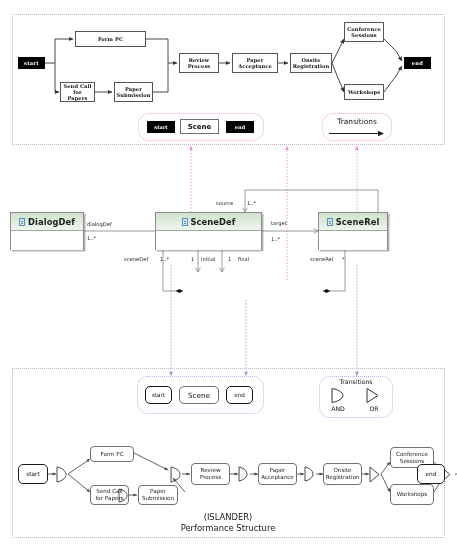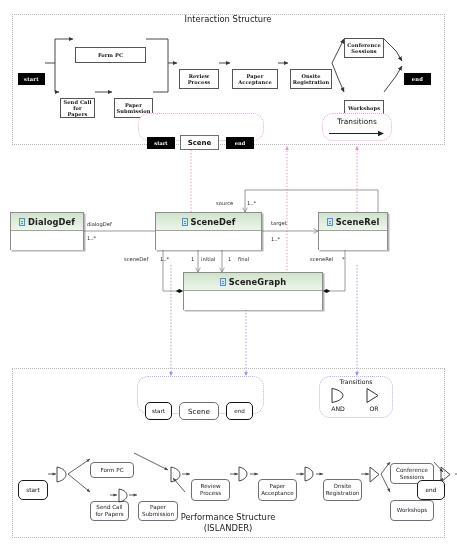--- a/index.html
+++ b/index.html
@@ -4,21 +4,21 @@
 <style>
   html,body{margin:0;padding:0;background:#fff;}
   body{width:457px;height:550px;position:relative;
        font-family:"DejaVu Sans","Liberation Sans",sans-serif;
        -webkit-font-smoothing:antialiased;overflow:hidden;}
   .canvas{position:absolute;left:0;top:0;width:457px;height:550px;}
   .svgroot{position:absolute;left:0;top:0;width:457px;height:550px;}
 
   
   .node{position:absolute;box-sizing:border-box;display:flex;
-        align-items:center;justify-content:center;text-align:center;margin-top:16px;}
+        align-items:center;justify-content:center;text-align:center;}
 
   
   .opera-box{border:1px solid #555;background:#fff;color:#111;
              font-family:"DejaVu Serif","Liberation Serif",serif;
              font-weight:700;font-size:5.1px;line-height:6.2px;letter-spacing:.1px;}
   .opera-term{background:#000;color:#fff;border:1px solid #000;
              font-family:"DejaVu Serif","Liberation Serif",serif;
              font-weight:700;font-size:5.2px;letter-spacing:.2px;}
 
   
@@ -166,21 +166,20 @@
       <path d="M434,462 L443,472" marker-end="url(#ahs)"></path>
       <path d="M434,492 L443,478" marker-end="url(#ahs)"></path>
       <path d="M455,474 L461,474"></path>
     </g>
   </svg>
 
   <div class="frame" style="left:12px;top:14px;width:433px;height:131px;"></div>
   <div class="frame" style="left:12px;top:368px;width:433px;height:170px;"></div>
 
   <div class="sectitle" style="left:128px;top:14px;width:200px;">
-    <div>Interaction Structure</div>
   </div>
 
   <div class="node opera-term" style="left:18px;top:57px;width:27px;height:12px;">
     <span>start</span>
     </div>
 
   <div class="node opera-box" style="left:75px;top:31px;width:71px;height:16px;">
     <span>Form PC</span>
     </div>
 
@@ -251,27 +250,20 @@
   </div>
 
   <div class="umlcls" style="left:318px;top:212px;width:70px;height:38px;">
     <div class="hdr">
       <span class="cicon"></span>
       <span class="nm">SceneRel</span>
     </div>
     <div class="body"></div>
   </div>
 
-  <div class="umlcls" style="left:183px;top:272px;width:140px;height:38px;">
-    <div class="hdr">
-      <span class="cicon"></span>
-      <span class="nm">SceneGraph</span>
-    </div>
-    <div class="body"></div>
-  </div>
 
   <div class="umllbl" style="left:87px;top:221px;">dialogDef</div>
   <div class="umllbl" style="left:87px;top:235px;">1..*</div>
 
   <div class="umllbl" style="left:216px;top:200px;">source</div>
   <div class="umllbl" style="left:247px;top:200px;">1..*</div>
 
   <div class="umllbl" style="left:271px;top:220px;">target</div>
   <div class="umllbl" style="left:271px;top:236px;">1..*</div>
 
@@ -373,17 +365,17 @@
 
   <svg style="position:absolute;left:439px;top:466px;width:14px;height:17px;" viewBox="0 0 14 17">
     <path d="M2,1 L11,8.5 L2,16 z" fill="none" stroke="#333" stroke-width=".9"></path>
   </svg>
 
   <div class="node isl-term" style="left:417px;top:464px;width:28px;height:20px;">
     <span>end</span>
     </div>
 
   <div class="sectitle" style="left:128px;top:512px;width:200px;">
+    <div>(ISLANDER)</div>
     <div>Performance Structure</div>
-    <div>(ISLANDER)</div>
   </div>
 
 </div>
 
 </body></html>

